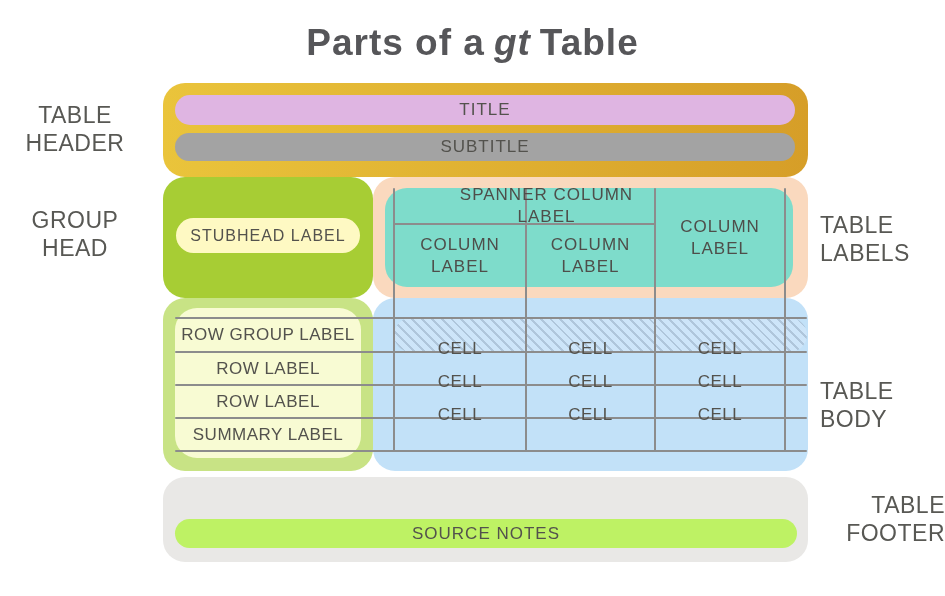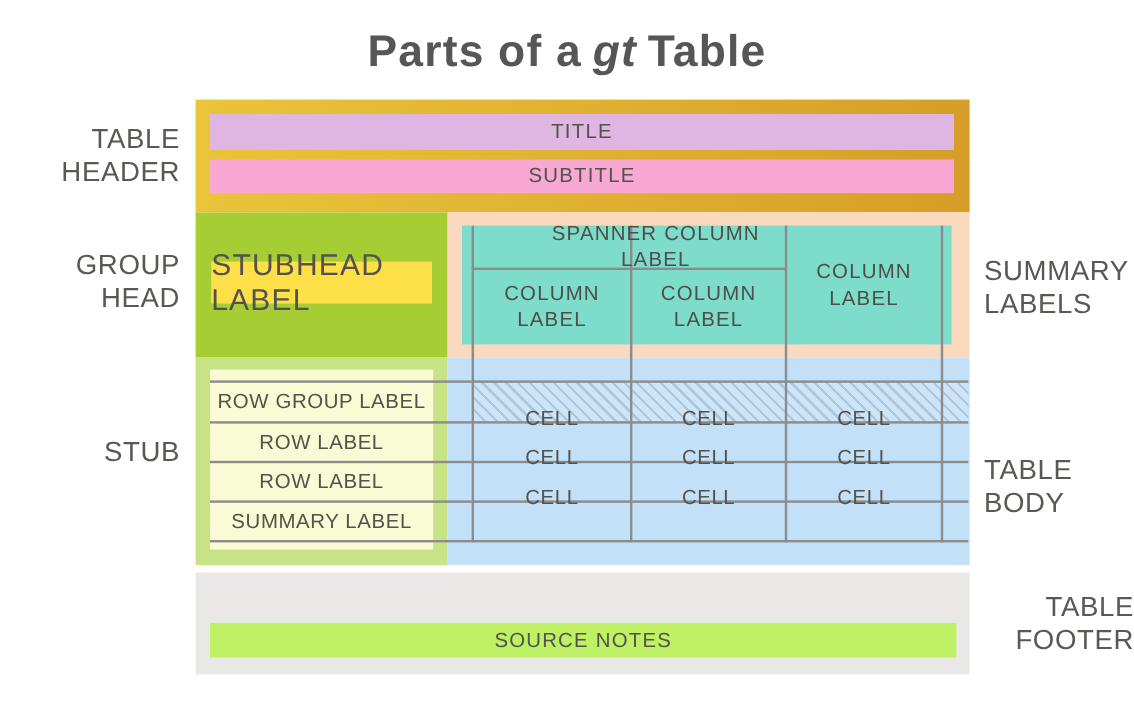--- a/index.html
+++ b/index.html
@@ -1,48 +1,48 @@
 <!DOCTYPE html>
 <html><head>
 <meta charset="utf-8">
 <style>
-  * { margin:0; padding:0; box-sizing:border-box; }
+  * { margin:0; padding:0; box-sizing:border-box;border-radius:22px; }
   body { background:#ffffff; font-family:"Liberation Sans", sans-serif; }
   .canvas { position:relative; width:945px; height:596px; background:#ffffff; overflow:hidden; color:#53524d; }
 
   
   .main-title { position:absolute; top:22px; left:0; width:945px; text-align:center;
     font-size:37px; font-weight:600; letter-spacing:1px; color:#565659; }
   .main-title .t-it { font-style:italic; margin:0 9px; }
 
   
   .side-label { position:absolute; font-size:23px; line-height:28px; letter-spacing:0.5px; color:#585854; }
-  .side-left  { left:0; width:150px; text-align:right; }
+  .side-left  { left:0; width:150px; text-align:center; }
   .side-right { left:820px; width:125px; text-align:left; }
 
   
   .region { position:absolute; }
   .header-gold   { left:163px; top:83px;  width:645px; height:94px;  background:linear-gradient(90deg,#eac43b,#d69e28); }
   .stubhead-bg   { left:163px; top:177px; width:210px; height:121px; background:#a7cd34; }
   .collabels-bg  { left:373px; top:177px; width:435px; height:121px; background:#fad9be; }
   .teal-block    { left:385px; top:188px; width:408px; height:99px;  background:#7edccb; }
   .stub-bg       { left:163px; top:298px; width:210px; height:173px; background:#c8e385; }
   .body-bg       { left:373px; top:298px; width:435px; height:173px; background:#c2e1f8; }
   .stub-yellow   { left:175px; top:308px; width:186px; height:150px; background:#f8fbd3; }
   .footer-bg     { left:163px; top:477px; width:645px; height:85px;  background:#e9e8e6; }
 
   .hatch { left:394px; top:318px; width:413px; height:34px;
     background:repeating-linear-gradient(45deg,#afc6db 0 2px,#cde5f9 2px 7px); }
 
   
   .bar { position:absolute; display:flex; align-items:center; justify-content:center;
     font-size:17px; letter-spacing:1px; color:#53524d; }
   .title-bar    { left:175px; top:95px;  width:620px; height:30px; background:#dfb5e2; }
-  .subtitle-bar { left:175px; top:133px; width:620px; height:28px; background:#f9a8d4; }
-  .stubhead-label { left:176px; top:218px; width:184px; height:35px; background:#fde047; font-size:25px; }
+  .subtitle-bar { left:175px; top:133px; width:620px; height:28px; background:#a3a3a3; }
+  .stubhead-label { left:176px; top:218px; width:184px; height:35px; background:#fef9c3; font-size:16px; }
   .footnotes-bar { left:175px; top:483px; width:622px; height:29px; background:#d8ebc9; }
   .sourcenotes-bar { left:175px; top:519px; width:622px; height:29px; background:#bef264; }
 
   
   .collabel-cell { position:absolute; display:flex; align-items:center; justify-content:center;
     text-align:center; font-size:17px; letter-spacing:1px; line-height:22px; color:#4e4e4a;padding-left:44px; }
   .spanner-cell { left:394px; top:188px; width:261px; height:36px; }
   .col-a { left:394px; top:224px; width:132px; height:63px; padding:0 18px; }
   .col-b { left:526px; top:224px; width:129px; height:63px; padding:0 18px; }
   .col-c { left:655px; top:188px; width:130px; height:99px; padding:0 18px; }
@@ -68,23 +68,22 @@
 <body>
 
 <div class="canvas">
 
   <div class="main-title">
     <span>Parts of a</span><span class="t-it">gt</span><span>Table</span>
   </div>
 
   <div class="side-label side-left" style="top:101px;">TABLE HEADER</div>
   <div class="side-label side-left" style="top:206px;">GROUP HEAD</div>
-  <div class="side-label side-left" style="top:362px;">STUB</div>
 
-  <div class="side-label side-right" style="top:211px;">SUMMARY LABELS</div>
+  <div class="side-label side-right" style="top:211px;">TABLE LABELS</div>
   <div class="side-label side-right" style="top:361px;margin-top:16px;">TABLE BODY</div>
   <div class="side-label side-right" style="top:491px;text-align:right;">TABLE FOOTER</div>
 
   <div class="region header-gold"></div>
   <div class="region stubhead-bg"></div>
   <div class="region collabels-bg"></div>
   <div class="region teal-block"></div>
   <div class="region stub-bg"></div>
   <div class="region body-bg"></div>
   <div class="region stub-yellow"></div>

